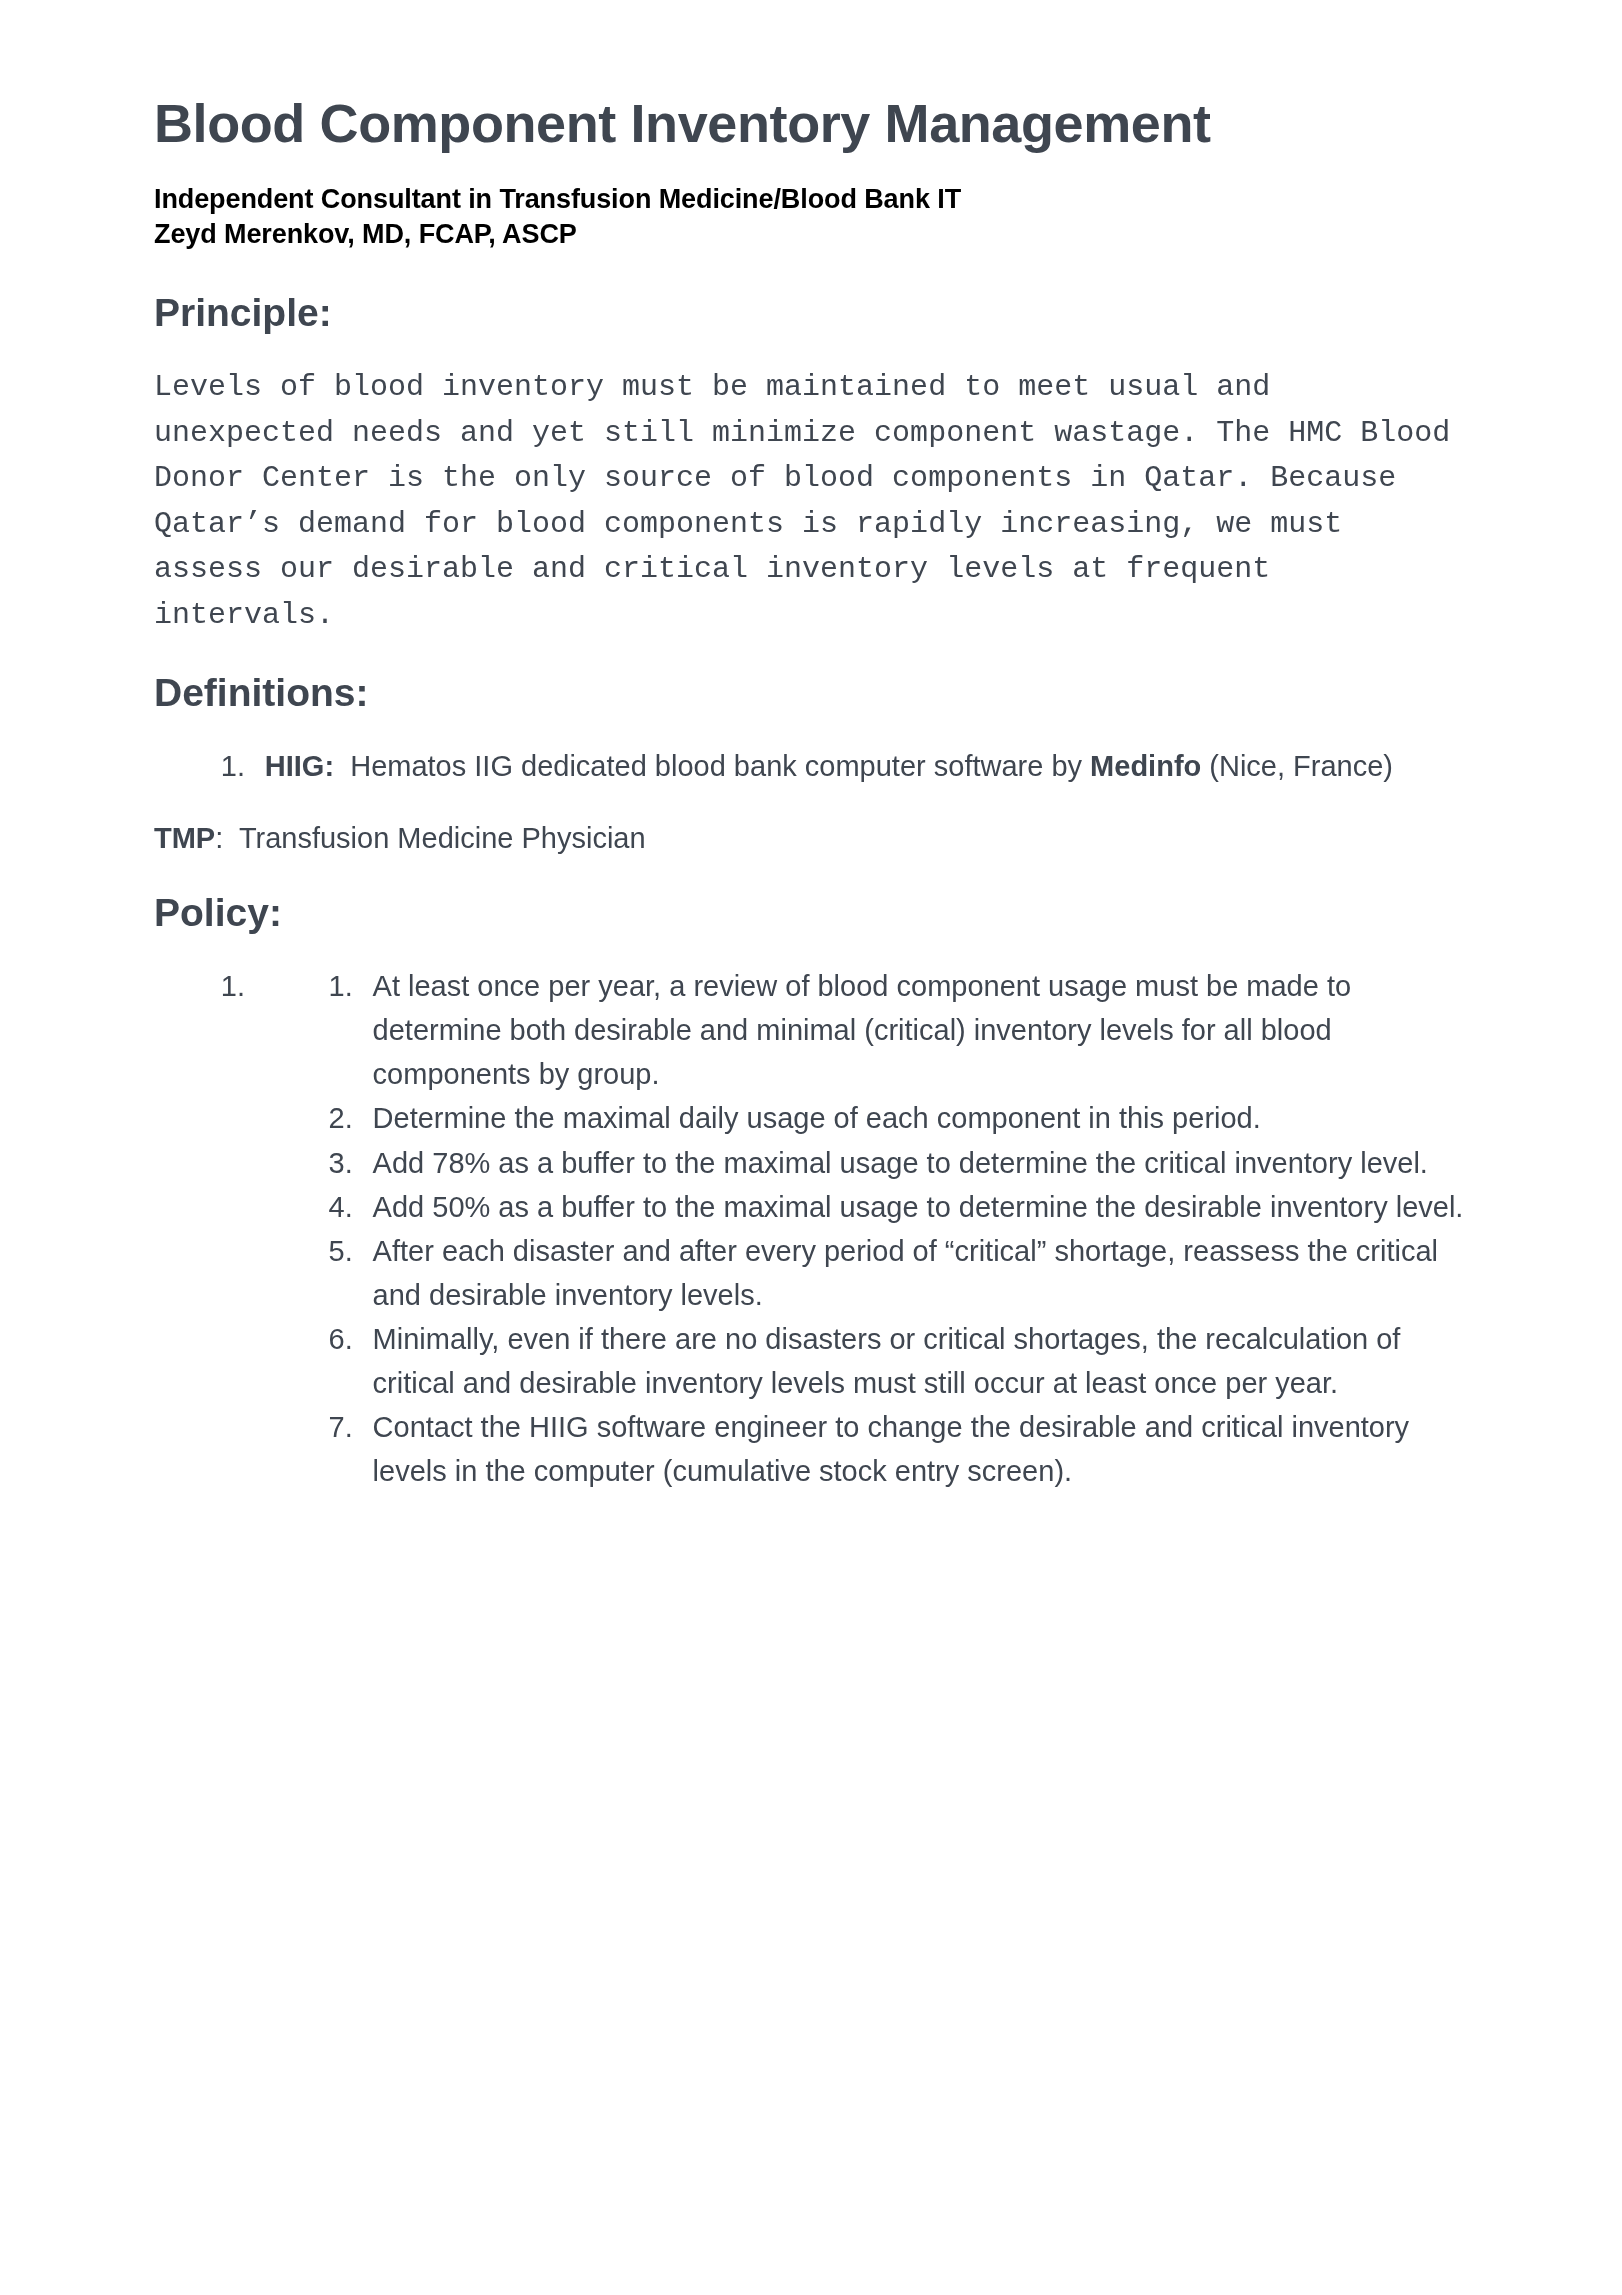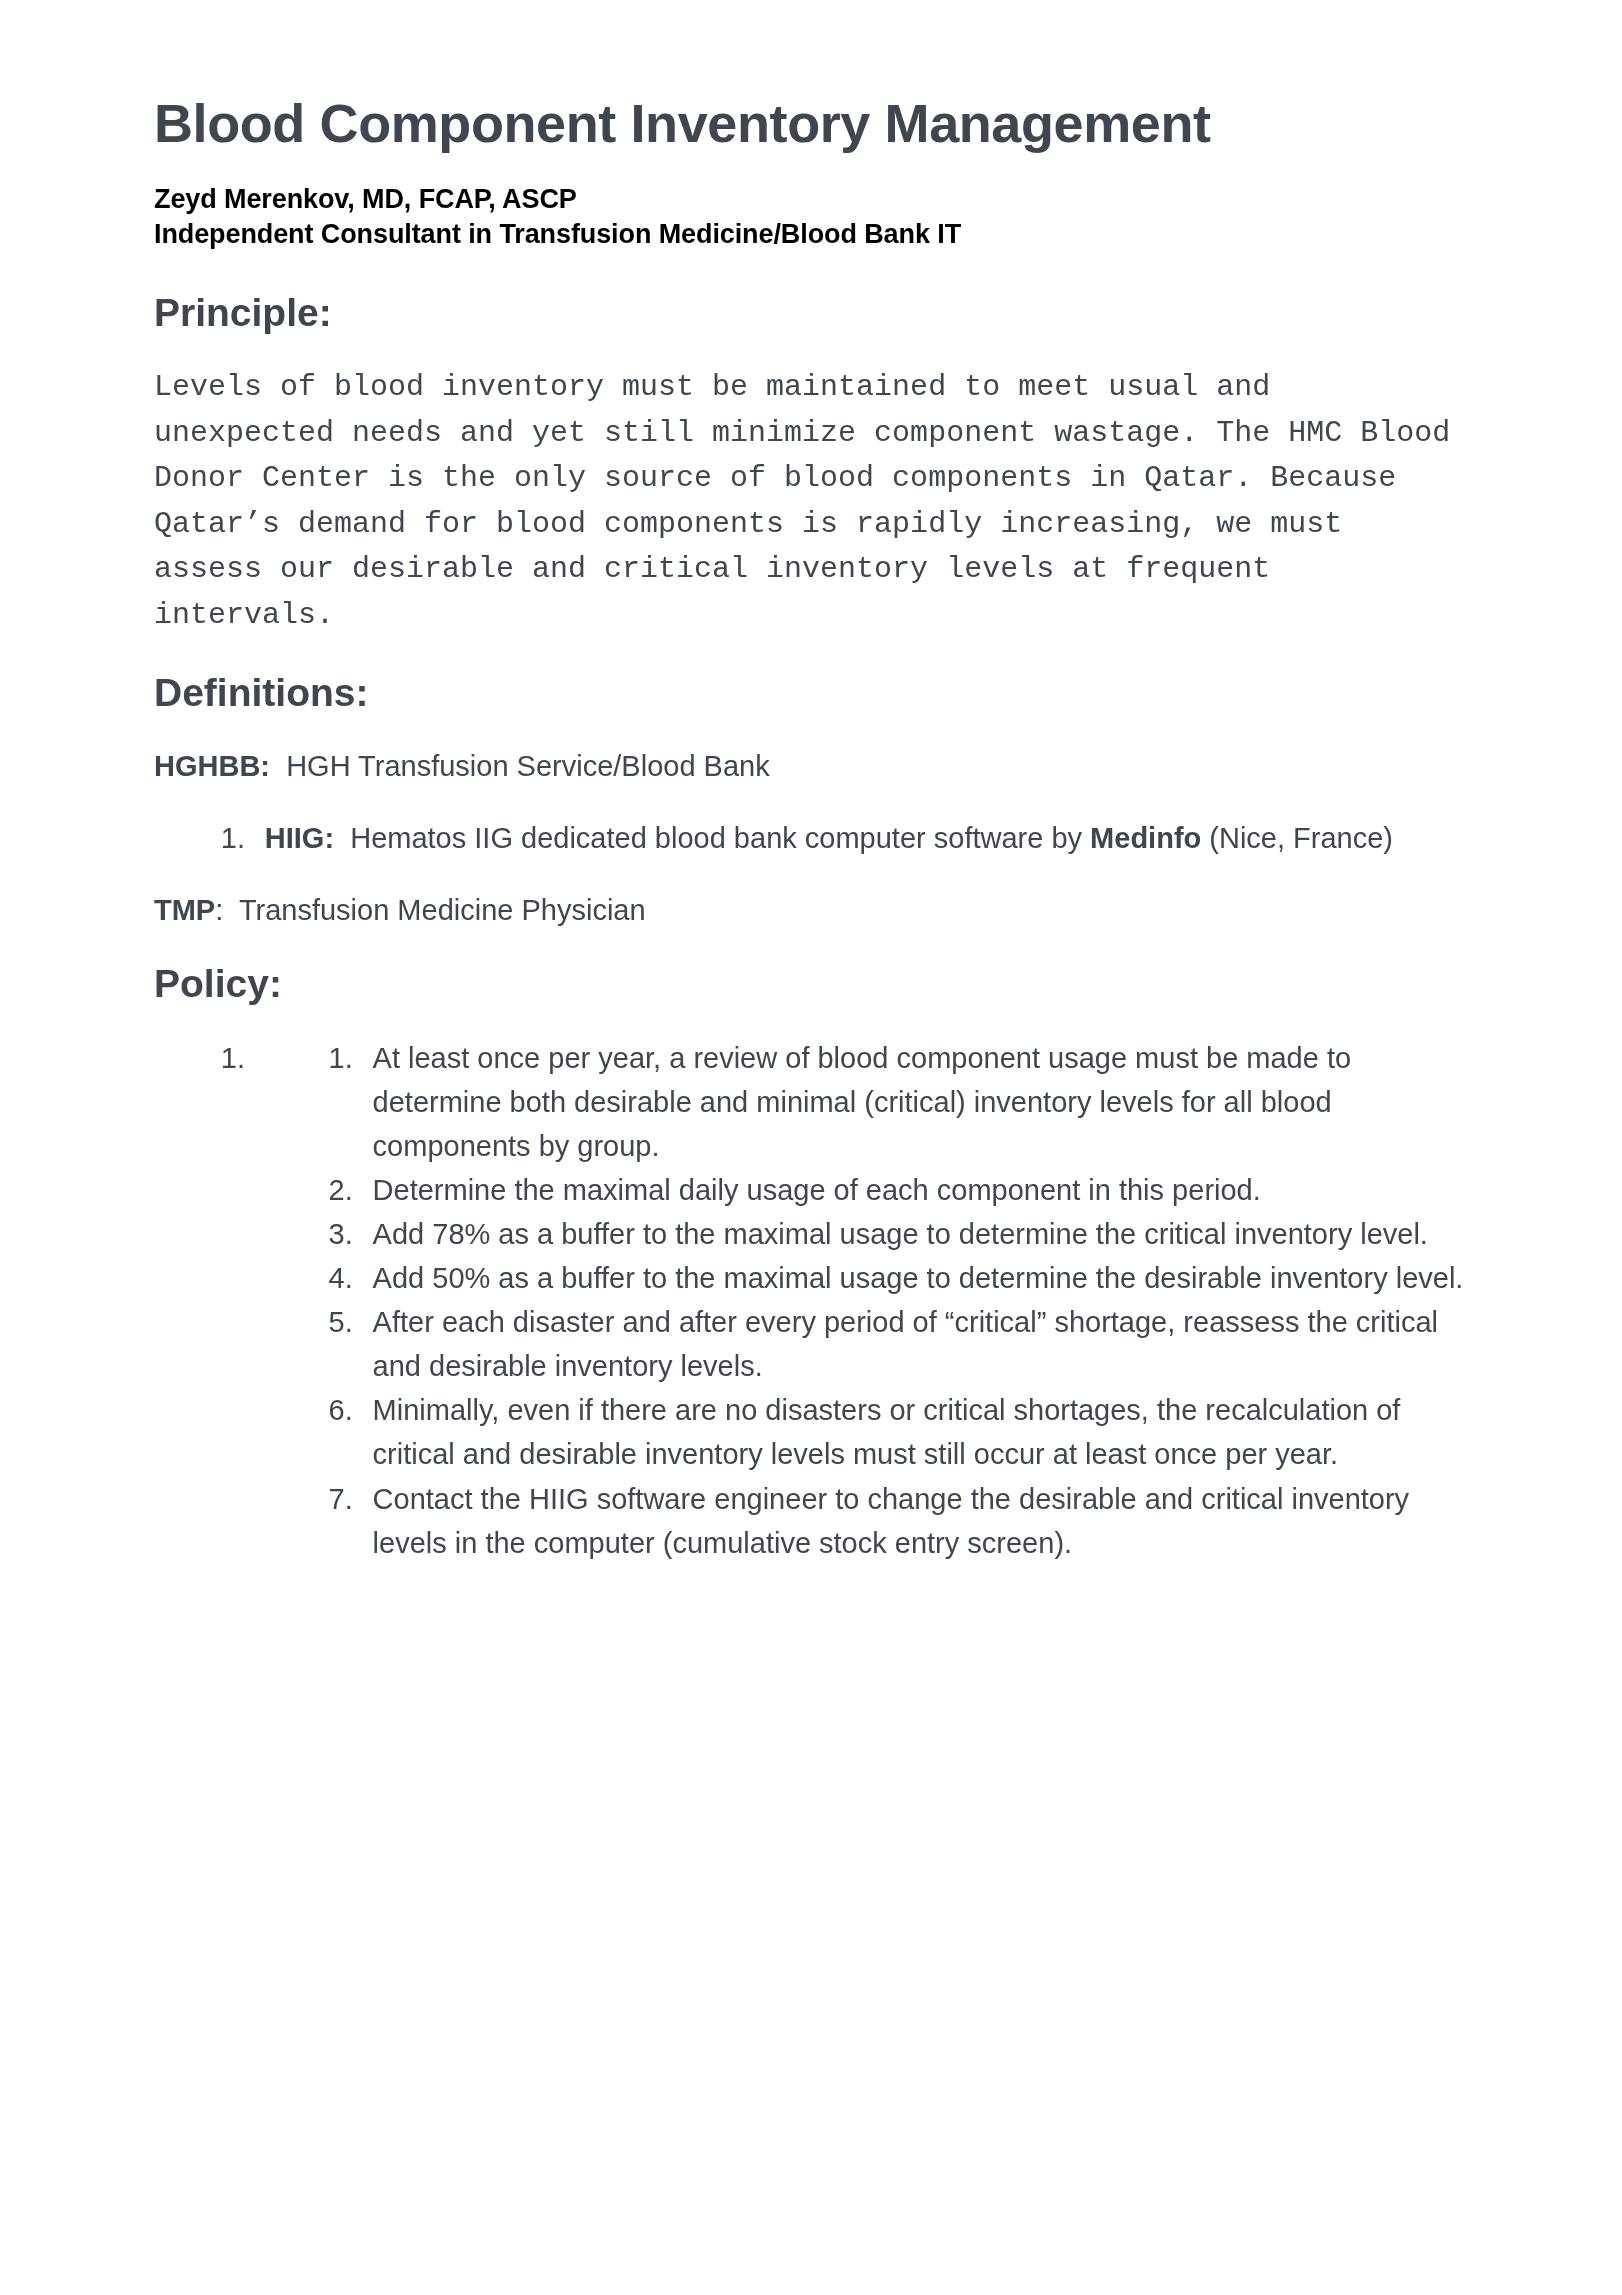--- a/index.html
+++ b/index.html
@@ -100,33 +100,30 @@
   li b { font-weight: bold; }
 </style>
 </head>
 <body>
 
 <div class="page">
 
   <h1 class="doc-title">Blood Component Inventory Management</h1>
 
   <div class="author-block">
+    <div class="author-line">Independent Consultant in Transfusion Medicine/Blood Bank IT</div>
     <div class="author-line">Zeyd Merenkov, MD, FCAP, ASCP</div>
-    <div class="author-line">Independent Consultant in Transfusion Medicine/Blood Bank IT</div>
   </div>
 
   <h2 class="section-heading">Principle:</h2>
 
   <p class="body-para">Levels of blood inventory must be maintained to meet usual and unexpected needs and yet still minimize component wastage.  The HMC Blood Donor Center is the only source of blood components in Qatar.  Because Qatar’s demand for blood components is rapidly increasing, we must assess our desirable and critical inventory levels at frequent intervals.</p>
 
   <h2 class="section-heading">Definitions:</h2>
 
-  <div class="def-line">
-    <b>HGHBB:</b><span>&nbsp; </span><span>HGH Transfusion Service/Blood Bank</span>
-  </div>
 
   <ol class="lvl1">
     <li>
       <b>HIIG:</b><span>&nbsp; </span><span>Hematos IIG dedicated blood bank computer software by </span><b>Medinfo</b><span> (Nice, France)</span>
     </li>
   </ol>
 
   <div class="def-line">
     <b>TMP</b><span>:</span><span>&nbsp; </span><span>Transfusion Medicine Physician</span>
   </div>

